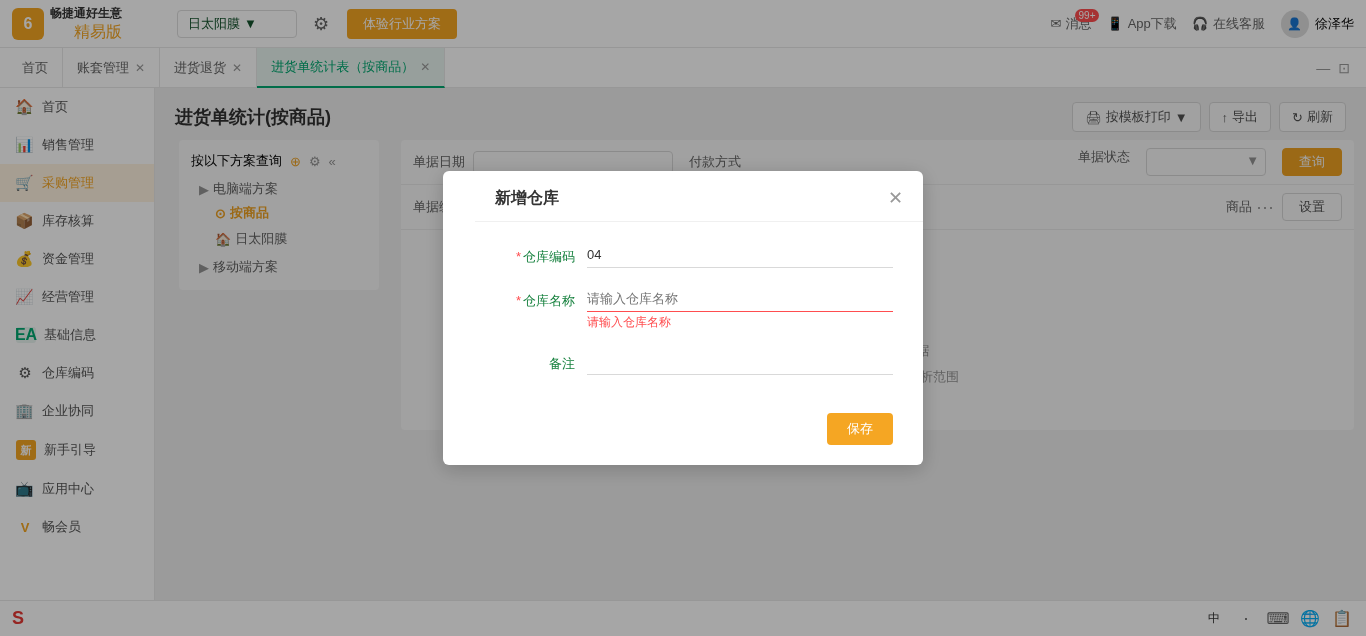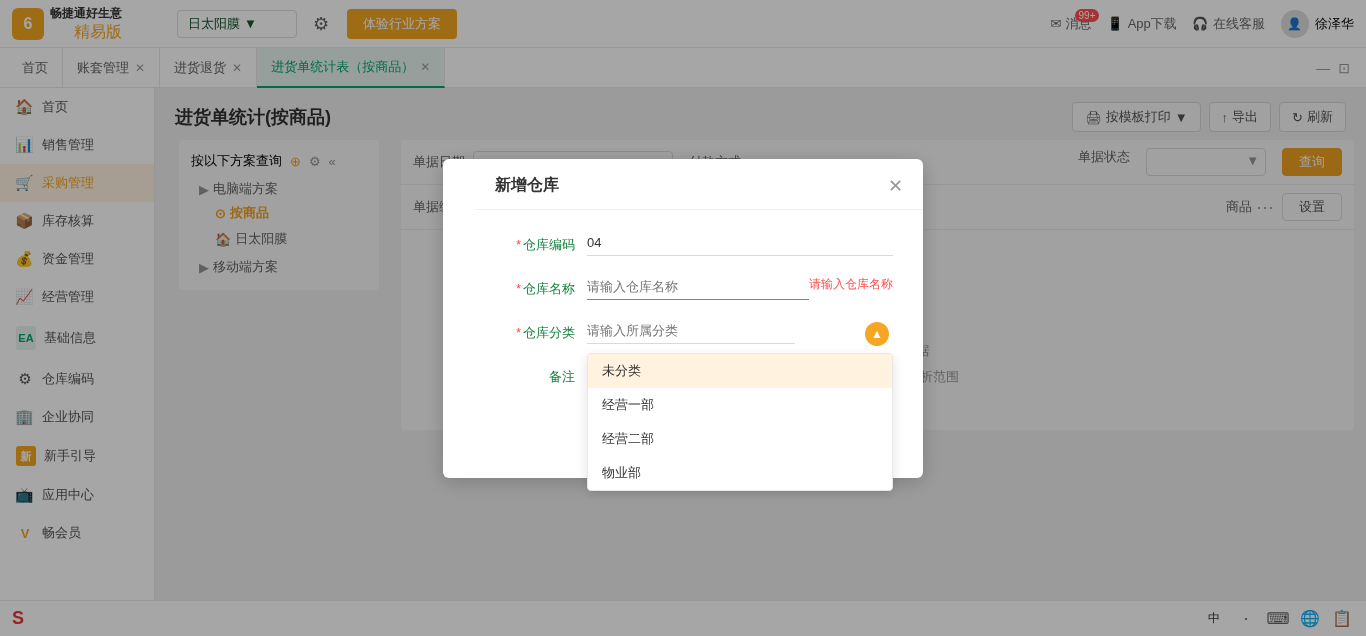--- a/index.html
+++ b/index.html
@@ -174,21 +174,21 @@
       padding-top: 6px; flex-shrink: 0;
     }
     .required::before { content: '*'; color: #ff4d4f; margin-right: 2px; }
     .form-input {
       flex: 1;
       border: none; border-bottom: 1px solid #d9d9d9;
       padding: 5px 0; font-size: 13px; color: #333; outline: none;
     }
     .form-input.error { border-bottom-color: #ff4d4f; }
     .error-msg { color: #ff4d4f; font-size: 12px; margin-top: 2px; }
-    .form-col { display: flex; flex-direction: row; flex: 1; }
+    .form-col { display: flex; flex-direction: column; flex: 1; }
     .dropdown-input-wrap {
       position: relative; flex: 1;
     }
     .dropdown-toggle-btn {
       position: absolute; right: 4px; top: 4px;
       width: 24px; height: 24px;
       background: #f5a623; border-radius: 50%;
       display: flex; align-items: center; justify-content: center;
       cursor: pointer; color: white; font-size: 12px;
     }
@@ -317,21 +317,21 @@
     </div>
     <div class="sidebar-item">
       <span class="sidebar-icon">💰</span>
       <span>资金管理</span>
     </div>
     <div class="sidebar-item">
       <span class="sidebar-icon">📈</span>
       <span>经营管理</span>
     </div>
     <div class="sidebar-item">
-      <span class="sidebar-icon" style="font-size:11px;font-weight:bold;color:#00a870;background:#e8f5f0;border-radius:3px;width:20px;height:24px;">EA</span>
+      <span class="sidebar-icon" style="font-size:16px;font-weight:bold;color:#00a870;background:#e8f5f0;border-radius:3px;width:20px;height:16px;">EA</span>
       <span>基础信息</span>
     </div>
     <div class="sidebar-item">
       <span class="sidebar-icon">⚙</span>
       <span>仓库编码</span>
     </div>
     <div class="sidebar-item">
       <span class="sidebar-icon">🏢</span>
       <span>企业协同</span>
     </div>
@@ -447,34 +447,20 @@
       </div>
 
       <div class="form-row">
         <span class="form-label required">仓库名称</span>
         <div class="form-col">
           <input class="form-input error" type="text" placeholder="请输入仓库名称" style="">
           <span class="error-msg">请输入仓库名称</span>
         </div>
       </div>
 
-      <div class="form-row" style="position:relative;">
-        <span class="form-label required">仓库分类</span>
-        <div class="dropdown-input-wrap">
-          <input class="form-input" type="text" style="padding-right: 32px;" placeholder="请输入所属分类">
-          <div class="dropdown-toggle-btn">▲</div>
-          
-          <div class="dropdown-list">
-            <div class="dropdown-item highlighted">未分类</div>
-            <div class="dropdown-item">经营一部</div>
-            <div class="dropdown-item">经营二部</div>
-            <div class="dropdown-item">物业部</div>
-          </div>
-        </div>
-      </div>
 
       <div class="form-row">
         <span class="form-label">备注</span>
         <input class="form-input" type="text" style="">
       </div>
 
     </div>
     <div class="dialog-footer">
       <button class="btn-save">保存</button>
     </div>

